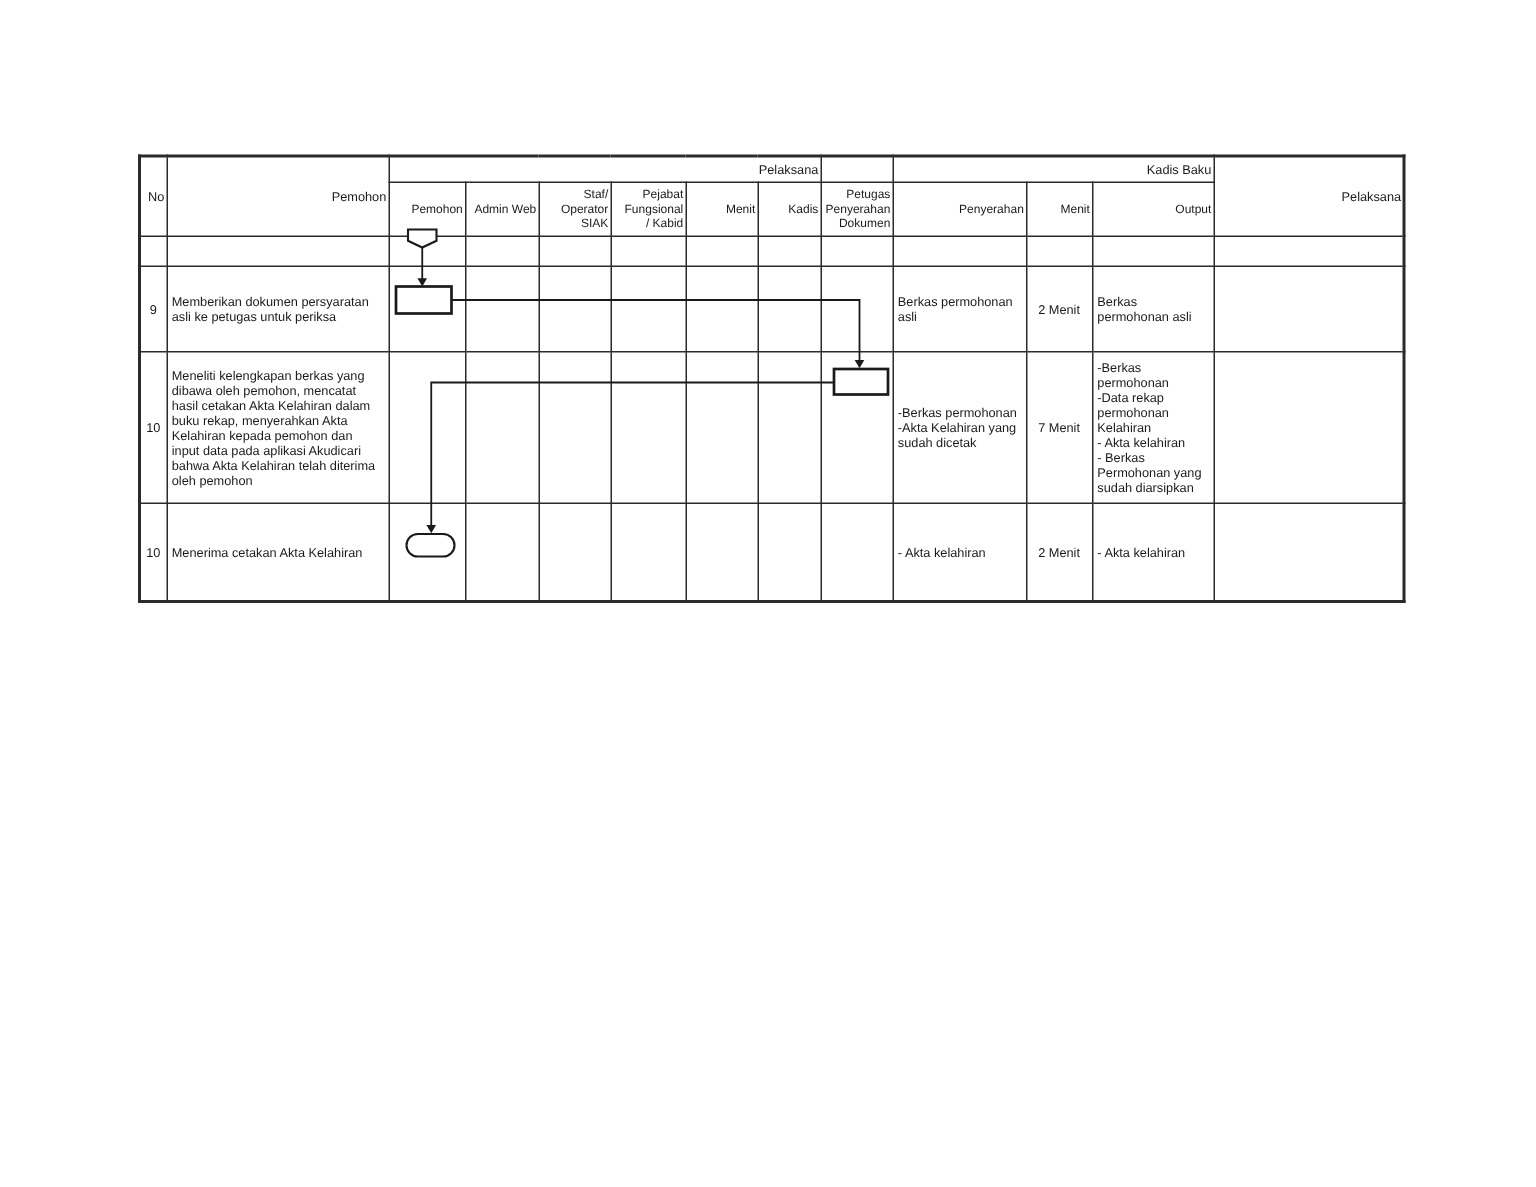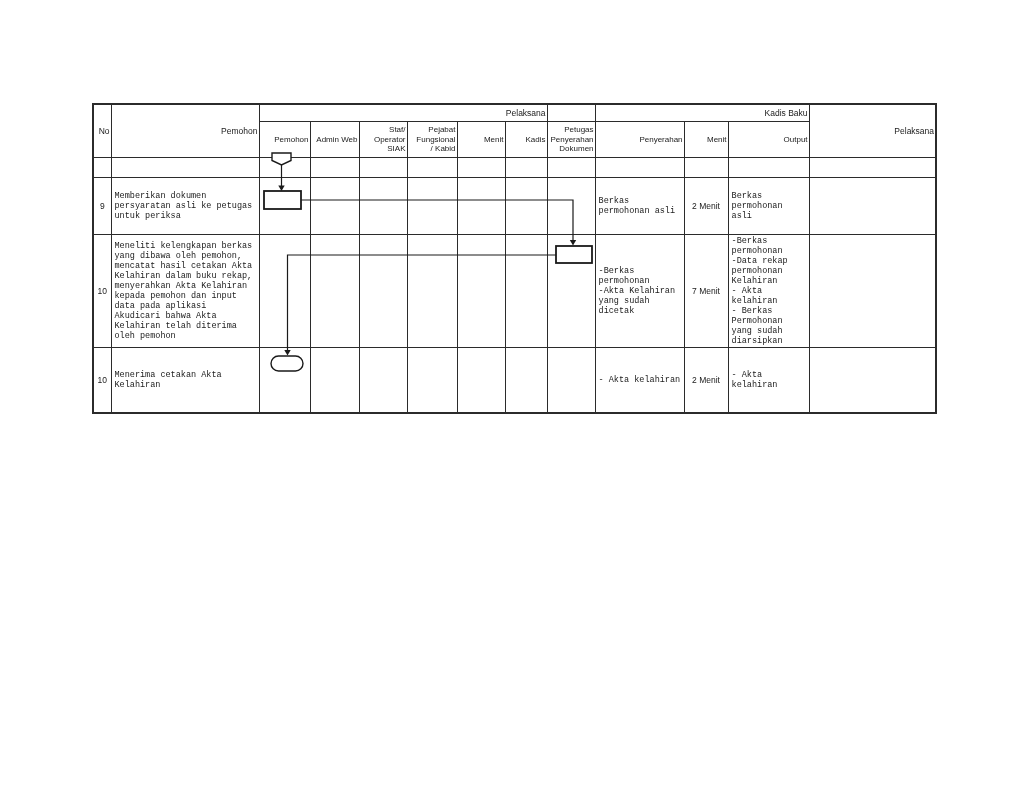--- a/index.html
+++ b/index.html
@@ -21,21 +21,21 @@
     vertical-align:middle;
     padding:1px 3px;
     color:#1a1a1a;
   }
   table.sop th {
     font-weight:normal; text-align:right; padding:3px 1px;
     font-size:8.5px; overflow:visible;
   }
   table.sop tr.h2 th { font-size:8px; line-height:9.5px; }
   .c { text-align:center; }
-  .l { text-align:left;font-family:Liberation Mono, monospace; }
+  .l { text-align:left; }
   .pre { white-space:pre-line; }
   svg.flow-overlay {
     position:absolute; left:0; top:0;
     pointer-events:none; z-index:2;
   }
 </style>
 </head>
 <body>
 
 <div class="page">

